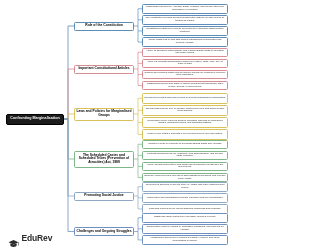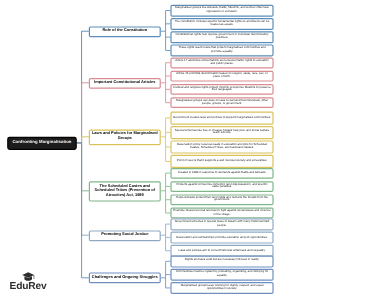--- a/index.html
+++ b/index.html
@@ -75,21 +75,20 @@
   }
 
   
   #logo {
     position: absolute;
     left: 8px;
     bottom: 7px;
     display: flex;
     align-items: center;
     gap: 2.5px;
-    flex-direction: column;
   }
   #logo .cap {
     width: 11px;
     height: 9px;
     position: relative;
   }
   #logo .logo-text {
     font-size: 8.5px;
     font-weight: bold;
     color: #2d2d2d;

